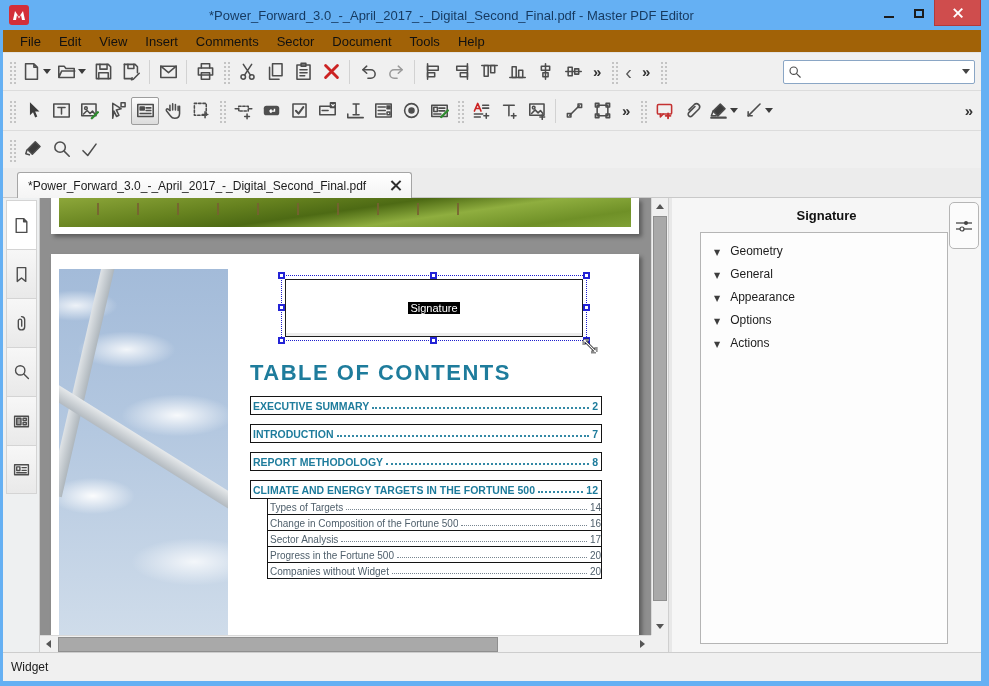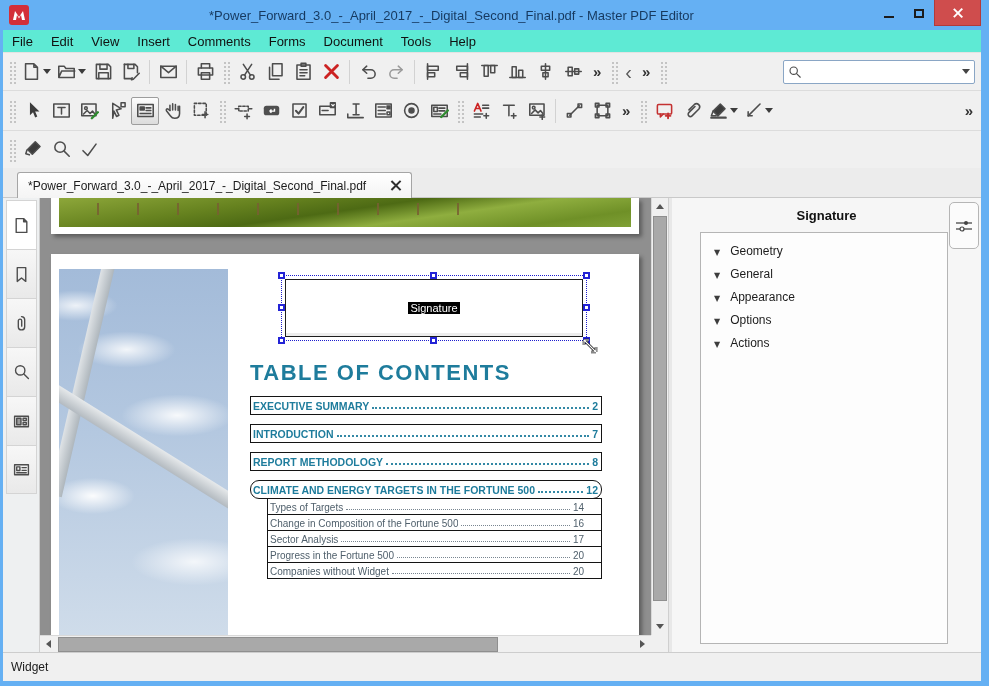--- a/index.html
+++ b/index.html
@@ -17,21 +17,21 @@
   .win-controls { display:flex; align-items:flex-start; height:100%; }
   .wc-btn { width:30px; height:26px; display:flex; align-items:center; justify-content:center; cursor:default; }
   .wc-min i { display:block; width:10px; height:2px; background:#1c1c1c; margin-top:8px; }
   .wc-max i { display:block; width:10px; height:9px; border:2px solid #1c1c1c; background:transparent; }
   .wc-close { width:47px; background:#cf4d4d; border:1px solid #b23a3a; border-top:none; }
   .wc-close .x { position:relative; width:12px; height:12px; }
   .wc-close .x::before,.wc-close .x::after { content:""; position:absolute; left:5px; top:0; width:2.4px; height:12px; background:#fff; }
   .wc-close .x::before { transform:rotate(45deg);} .wc-close .x::after { transform:rotate(-45deg);}
 
   
-  .menubar { height:22px; background:#5eead4; display:flex; align-items:center; padding-left:0; flex-shrink:0;text-align:right; }
+  .menubar { height:22px; background:#a16207; display:flex; align-items:center; padding-left:8px; flex-shrink:0;text-align:right; }
   .menu-item { padding:2px 9px; font-size:13px; color:#111; }
 
   
   .toolbar { background:#f0f0f0; display:flex; align-items:center; padding:0 2px; flex-shrink:0; }
   .tb1 { height:38px; border-top:1px solid #e3e3e3; }
   .tb2 { height:40px; border-top:1px solid #dcdcdc; }
   .tb3 { height:38px; border-top:1px solid #dcdcdc; }
   .handle { width:8px; height:24px; margin:0 3px;
     background-image:radial-gradient(#c4c4c4 1px, transparent 1.2px); background-size:4px 4px; background-position:1px 1px; }
   .sep { width:1px; height:24px; background:#d2d2d2; margin:0 4px; }
@@ -109,21 +109,21 @@
 
   
   .toc-heading { position:absolute; left:199px; top:106px; font-size:22px; letter-spacing:1.5px;
     color:#1e7c9c; font-weight:600; }
   .toc { position:absolute; left:199px; top:142px; width:352px; }
   .toc-row { display:flex; align-items:flex-end; border:1px solid #141414; background:#fff;
     padding:2px 3px 2px 2px; height:19px; }
   .toc-row .leader { flex:1; border-bottom:2px dotted currentColor; margin:0 3px 3px 3px; opacity:.9; }
   .lvl1 { color:#1e7c9c; font-size:10.5px; font-weight:700; margin-bottom:9px; }
   .toc-sub { margin-left:17px; width:335px; margin-bottom:9px; }
-  .lvl2 { color:#50606c; font-size:10px; font-weight:400; height:17px; margin-top:-1px; padding:1px 17px 1px 2px; }
+  .lvl2 { color:#50606c; font-size:10px; font-weight:400; height:17px; margin-top:-1px; padding:1px 0 1px 2px; }
   .lvl2 .leader { border-bottom:1.5px dotted #6a7884; margin-bottom:3px; }
   .toc-row .pg { white-space:nowrap; }
   .toc-row .lbl { white-space:nowrap; overflow:hidden; }
 
   
   .vscroll { width:17px; background:#f0f0f0; border-left:1px solid #d9d9d9; display:flex; flex-direction:column; }
   .scroll-btn { height:17px; display:flex; align-items:center; justify-content:center; background:#f0f0f0; }
   .tri-up { width:0;height:0;border-left:4px solid transparent;border-right:4px solid transparent;border-bottom:5px solid #555; }
   .tri-down { width:0;height:0;border-left:4px solid transparent;border-right:4px solid transparent;border-top:5px solid #555; }
   .tri-left { width:0;height:0;border-top:4px solid transparent;border-bottom:4px solid transparent;border-right:5px solid #555; }
@@ -175,21 +175,21 @@
         </div>
     </div>
   </div>
 
   <div class="menubar">
     <span class="menu-item">File</span>
     <span class="menu-item">Edit</span>
     <span class="menu-item">View</span>
     <span class="menu-item">Insert</span>
     <span class="menu-item">Comments</span>
-    <span class="menu-item">Forms</span>
+    <span class="menu-item">Sector</span>
     <span class="menu-item">Document</span>
     <span class="menu-item">Tools</span>
     <span class="menu-item">Help</span>
   </div>
 
   <div class="toolbar tb1">
     <div class="handle"></div>
     <div class="tb-btn dd-btn">
       <svg viewBox="0 0 16 16" class="ic">
           <path d="M3 1.5 h7 l3 3 v10 h-10 z M10 1.5 v3 h3"></path>
@@ -617,21 +617,21 @@
               <div class="toc-row lvl1">
                 <span class="lbl">INTRODUCTION</span>
                   <span class="leader"></span>
                   <span class="pg">7</span>
               </div>
               <div class="toc-row lvl1">
                 <span class="lbl">REPORT METHODOLOGY</span>
                   <span class="leader"></span>
                   <span class="pg">8</span>
               </div>
-              <div class="toc-row lvl1" style="margin-bottom:0;border-radius:9px;">
+              <div class="toc-row lvl1" style="margin-bottom:0;">
                 <span class="lbl">CLIMATE AND ENERGY TARGETS IN THE FORTUNE 500</span>
                   <span class="leader"></span>
                   <span class="pg">12</span>
               </div>
               <div class="toc-sub">
                 <div class="toc-row lvl2">
                   <span class="lbl">Types of Targets</span>
                     <span class="leader"></span>
                     <span class="pg">14</span>
                 </div>

